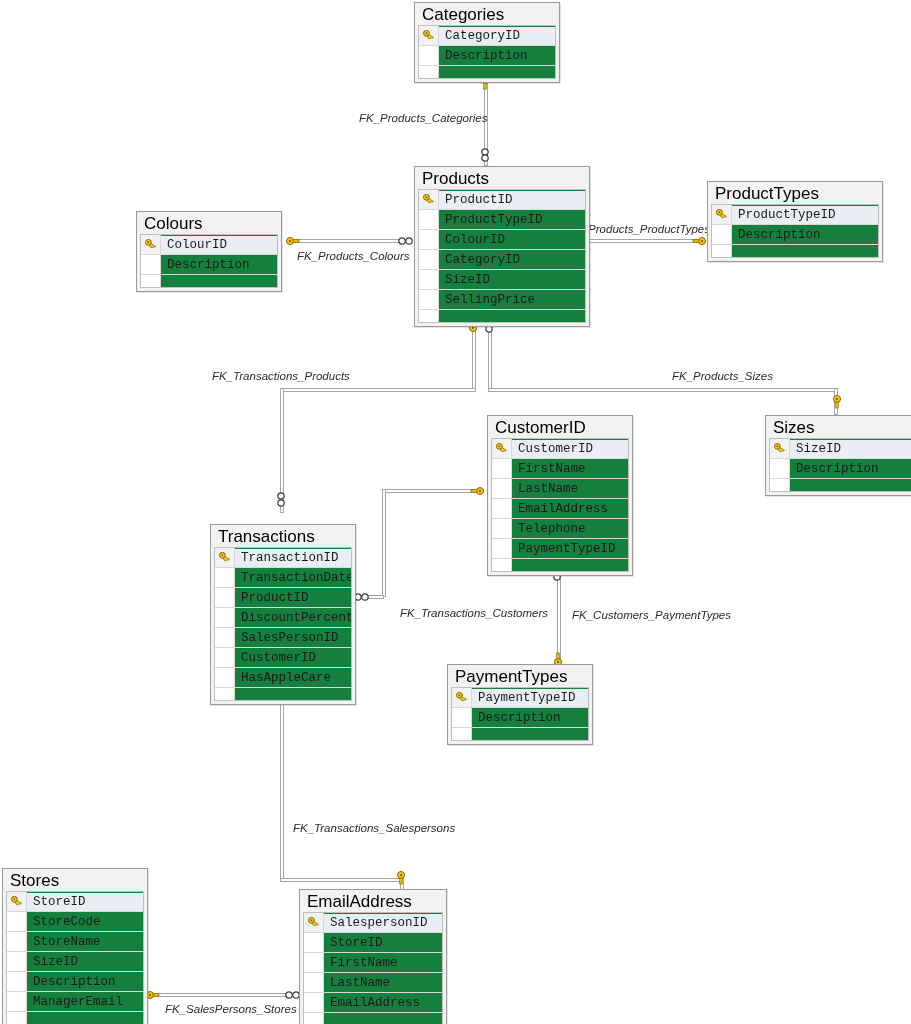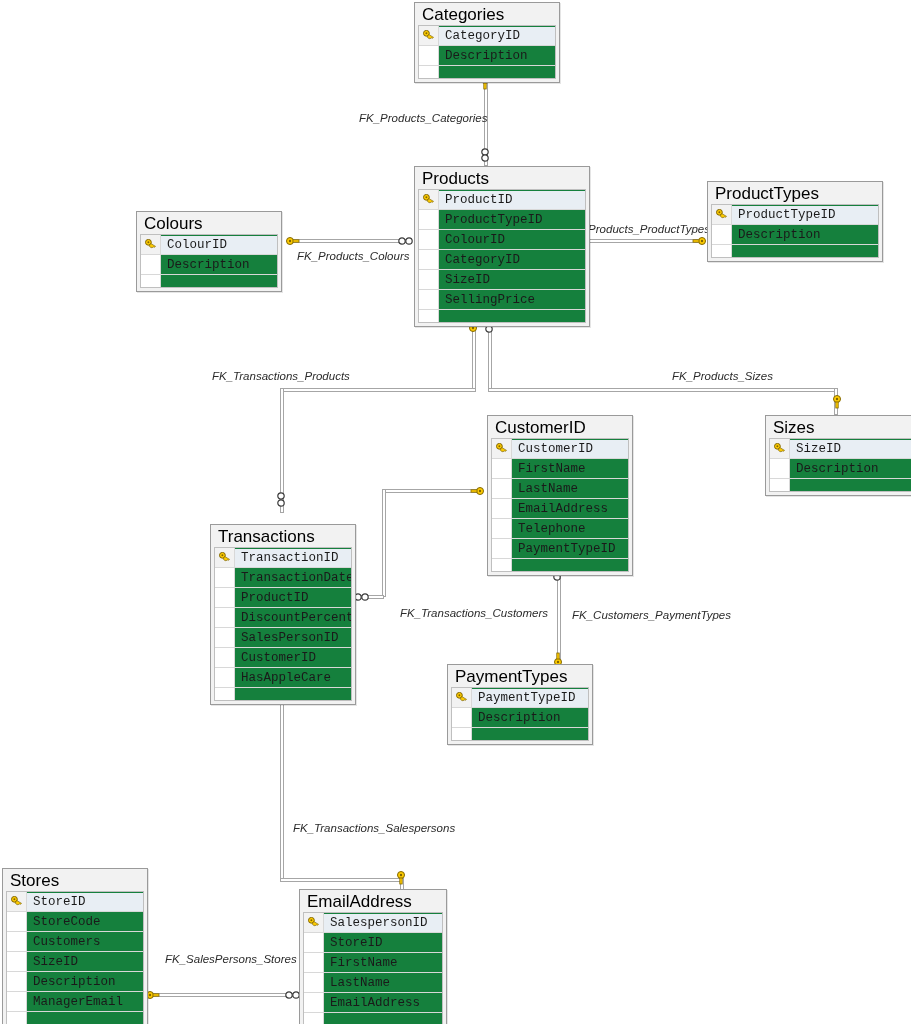--- a/index.html
+++ b/index.html
@@ -257,21 +257,21 @@
   </div>
 
   <div class="rel-label" style="left:359px; top:112px;">FK_Products_Categories</div>
   <div class="rel-label" style="left:297px; top:250px;">FK_Products_Colours</div>
   <div class="rel-label" style="left:567px; top:223px;">FK_Products_ProductTypes</div>
   <div class="rel-label" style="left:212px; top:370px;">FK_Transactions_Products</div>
   <div class="rel-label" style="left:652px; top:370px;padding-left:20px;">FK_Products_Sizes</div>
   <div class="rel-label" style="left:400px; top:607px;">FK_Transactions_Customers</div>
   <div class="rel-label" style="left:572px; top:609px;">FK_Customers_PaymentTypes</div>
   <div class="rel-label" style="left:293px; top:822px;">FK_Transactions_Salespersons</div>
-  <div class="rel-label" style="left:165px; top:953px;">FK_SalesPersons_Stores</div>
+  <div class="rel-label" style="left:165px; top:1003px;">FK_SalesPersons_Stores</div>
 
   <div id="tables-layer">
       <div class="table-box" style="left: 414px; top: 2px; width: 146px;">
         <div class="table-title">Categories</div>
         <div class="grid">
           <div class="row pk">
             <div class="gutter">
               <svg class="key-ico" width="12" height="11" viewBox="0 0 12 11" aria-hidden="true">
                 <circle cx="3.4" cy="3.3" r="2.9" fill="#ffcc00" stroke="#806600" stroke-width="1"></circle>
                 <circle cx="3.4" cy="3.3" r="1" fill="#806600"></circle>
@@ -515,21 +515,21 @@
               </svg>
             </div>
             <div class="cell">StoreID</div>
           </div>
           <div class="row">
             <div class="gutter"></div>
             <div class="cell">StoreCode</div>
           </div>
           <div class="row">
             <div class="gutter"></div>
-            <div class="cell">Customers</div>
+            <div class="cell">StoreName</div>
           </div>
           <div class="row">
             <div class="gutter"></div>
             <div class="cell">SizeID</div>
           </div>
           <div class="row">
             <div class="gutter"></div>
             <div class="cell">Description</div>
           </div>
           <div class="row">

